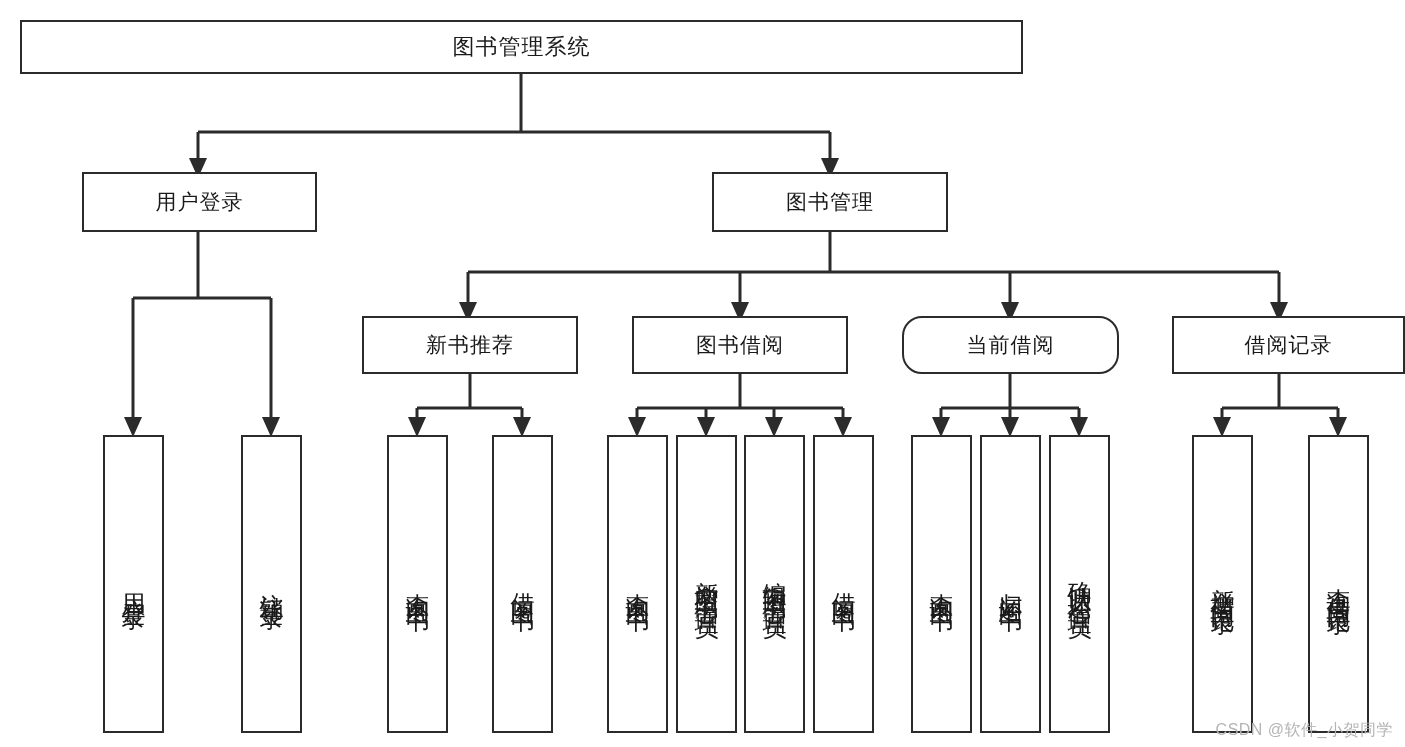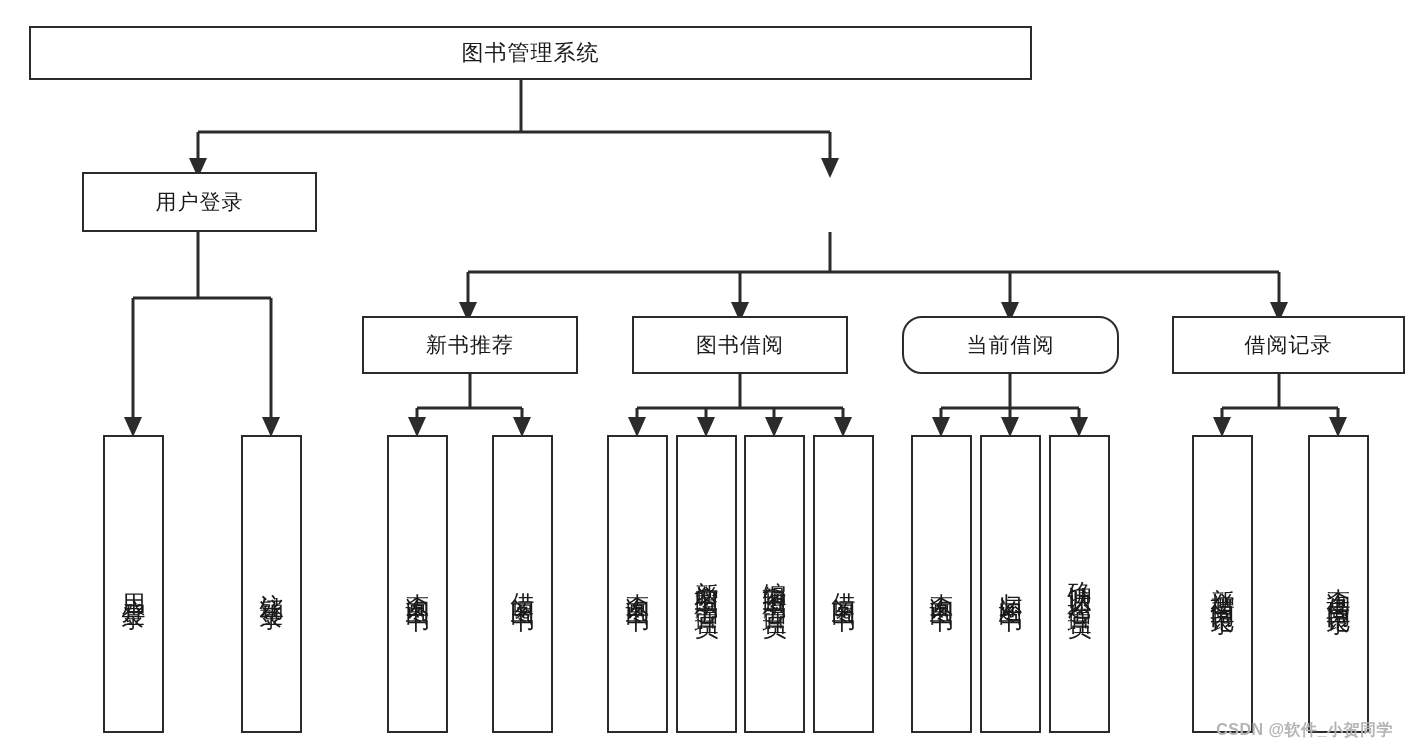--- a/index.html
+++ b/index.html
@@ -71,21 +71,20 @@
   #watermark {
     position: absolute;
     right: 12px;
     bottom: 6px;
     font-size: 16px;
     color: #b4b4b4;
     letter-spacing: 0.5px;
     z-index: 3;
     white-space: nowrap;
     pointer-events: none;
-    font-weight: bold;
   }
 </style>
 </head>
 <body>
 
 <div id="canvas">
 
   <svg id="connectors" viewBox="0 0 1405 747" xmlns="http://www.w3.org/2000/svg">
     <defs>
       <marker id="arrow" viewBox="0 0 12 14" refX="6" refY="13" markerWidth="12" markerHeight="14" orient="auto-start-reverse" markerUnits="userSpaceOnUse">
@@ -158,28 +157,31 @@
 
       <polygon points="932,417 950,417 941,437"></polygon>
       <polygon points="1001,417 1019,417 1010,437"></polygon>
       <polygon points="1070,417 1088,417 1079,437"></polygon>
 
       <polygon points="1213,417 1231,417 1222,437"></polygon>
       <polygon points="1329,417 1347,417 1338,437"></polygon>
     </g>
   </svg>
 
-  <div class="node root" style="left:20px; top:26px; width:1003px; height:54px;margin-left:9px;">
+  <div class="node root" style="left:20px; top:20px; width:1003px; height:54px;">
     <span class="label">图书管理系统</span>
   </div>
 
   <div class="node mid" style="left:82px; top:172px; width:235px; height:60px;">
     <span class="label">用户登录</span>
   </div>
 
+  <div class="node mid" style="left:712px; top:172px; width:236px; height:60px;">
+    <span class="label">图书管理</span>
+  </div>
 
   <div class="node mid" style="left:632px; top:316px; width:216px; height:58px;">
     <span class="label">图书借阅</span>
   </div>
 
   <div class="node mid" style="left:362px; top:316px; width:216px; height:58px;">
     <span class="label">新书推荐</span>
   </div>
 
   <div class="node mid" style="left:902px; top:316px; width:217px; height:58px;border-radius:20px;">

